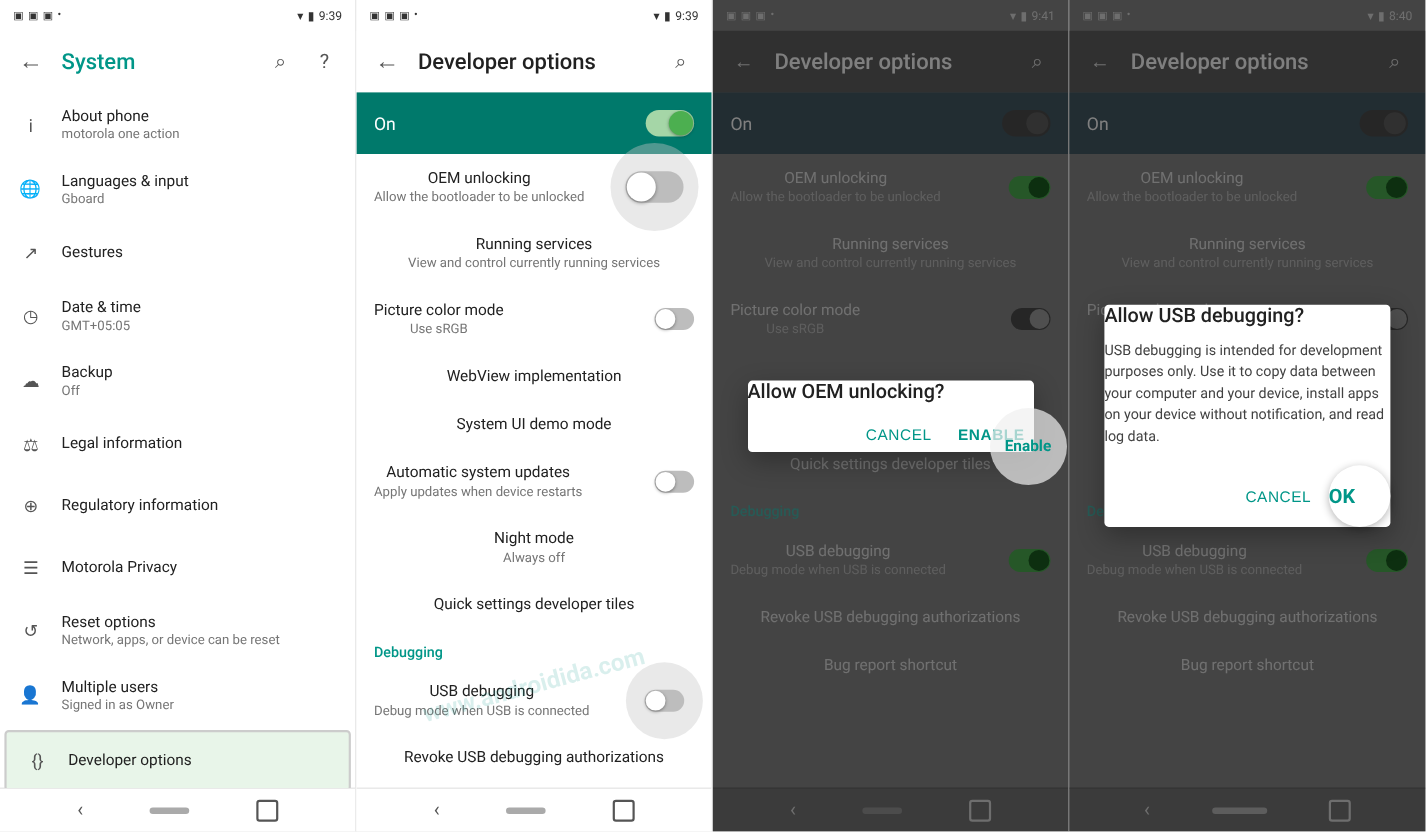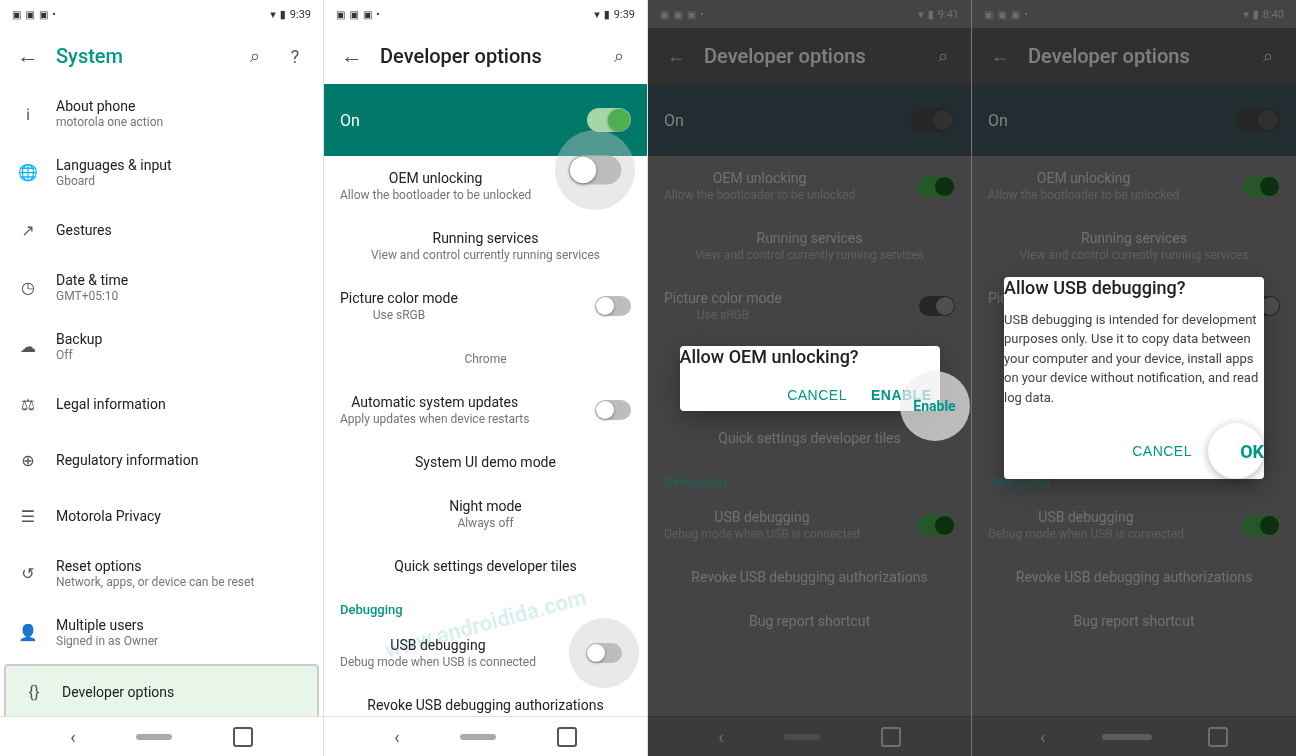--- a/index.html
+++ b/index.html
@@ -25,21 +25,21 @@
 
     
     .nav-item { display: flex; align-items: center; padding: 14px 16px; cursor: pointer; gap: 16px; min-height: 56px; }
     .nav-item.selected { background: #e8f5e9; }
     .nav-icon { width: 24px; height: 24px; display: flex; align-items: center; justify-content: center; color: #555; font-size: 16px; flex-shrink: 0; }
     .nav-text { display: flex; flex-direction: column; }
     .nav-title { font-size: 14px; color: #212121; font-weight: 400; }
     .nav-subtitle { font-size: 12px; color: #757575; margin-top: 1px; }
 
     
-    .dev-on-row { background: #00796b; display: flex; align-items: center; padding: 0 16px; height: 72px; }
+    .dev-on-row { background: #00796b; display: flex; align-items: center; padding: 0 16px; height: 56px; }
     .dev-on-label { color: #fff; font-size: 16px; flex: 1; }
     .toggle { width: 44px; height: 24px; border-radius: 12px; position: relative; cursor: pointer; flex-shrink: 0; }
     .toggle-on { background: #a5d6a7; }
     .toggle-off { background: #bdbdbd; }
     .toggle-knob { width: 22px; height: 22px; border-radius: 50%; position: absolute; top: 1px; }
     .toggle-knob-on { background: #4caf50; right: 1px; box-shadow: 0 1px 3px rgba(0,0,0,0.4); }
     .toggle-knob-off { background: #fff; left: 1px; box-shadow: 0 1px 3px rgba(0,0,0,0.4); }
     .toggle-dark-on { background: #4d4d4d; }
 
     
@@ -132,21 +132,21 @@
     <div class="nav-item">
       <div class="nav-icon">↗</div>
       <div class="nav-text">
         <div class="nav-title">Gestures</div>
       </div>
     </div>
     <div class="nav-item">
       <div class="nav-icon">◷</div>
       <div class="nav-text">
         <div class="nav-title">Date &amp; time</div>
-        <div class="nav-subtitle">GMT+05:10</div>
+        <div class="nav-subtitle">GMT+05:05</div>
       </div>
     </div>
     <div class="nav-item">
       <div class="nav-icon">☁</div>
       <div class="nav-text">
         <div class="nav-title">Backup</div>
         <div class="nav-subtitle">Off</div>
       </div>
     </div>
     <div class="nav-item">
@@ -250,35 +250,35 @@
         <div>
           <div class="settings-title">Picture color mode</div>
           <div class="settings-sub">Use sRGB</div>
         </div>
         <div class="toggle toggle-off" style="width:36px;height:20px;border-radius:10px;flex-shrink:0;">
           <div class="toggle-knob toggle-knob-off" style="width:18px;height:18px;top:1px;left:1px;"></div>
         </div>
       </div>
     </div>
     <div class="settings-item">
-      <div class="settings-sub">Chrome</div>
+      <div class="settings-title">WebView implementation</div>
+    </div>
+    <div class="settings-item">
+      <div class="settings-title">System UI demo mode</div>
     </div>
     <div class="settings-item">
       <div class="settings-item-row">
         <div>
           <div class="settings-title">Automatic system updates</div>
           <div class="settings-sub">Apply updates when device restarts</div>
         </div>
         <div class="toggle toggle-off" style="width:36px;height:20px;border-radius:10px;flex-shrink:0;">
           <div class="toggle-knob toggle-knob-off" style="width:18px;height:18px;top:1px;left:1px;"></div>
         </div>
       </div>
-    </div>
-    <div class="settings-item">
-      <div class="settings-title">System UI demo mode</div>
     </div>
     <div class="settings-item">
       <div class="settings-title">Night mode</div>
       <div class="settings-sub">Always off</div>
     </div>
     <div class="settings-item">
       <div class="settings-title">Quick settings developer tiles</div>
     </div>
     <div class="section-label">Debugging</div>
 
@@ -504,21 +504,21 @@
     </div>
   </div>
 
   <div class="dialog-overlay">
     <div style="position:relative;display:flex;align-items:flex-start;">
       <div class="dialog">
         <div class="dialog-title">Allow USB debugging?</div>
         <div class="dialog-body">USB debugging is intended for development purposes only. Use it to copy data between your computer and your device, install apps on your device without notification, and read log data.</div>
         <div class="dialog-actions">
           <button class="dialog-btn">Cancel</button>
-          <div class="dialog-btn-circle" style="width:56px;height:56px;background:#fff;border-radius:50%;display:flex;align-items:center;justify-content:flex-end;box-shadow:0 2px 8px rgba(0,0,0,0.3);">
+          <div class="dialog-btn-circle" style="width:56px;height:56px;background:#fff;border-radius:50%;display:flex;align-items:center;justify-content:flex-start;box-shadow:0 2px 8px rgba(0,0,0,0.3);">
             <span style="color:#009688;font-size:18px;font-weight:700;">OK</span>
           </div>
         </div>
       </div>
     </div>
   </div>
 
   <div class="bottom-bar bottom-bar-dark">
     <span class="nav-arrow" style="color:#ddd;">‹</span>
     <div class="nav-circle" style="background:#bbb;width:50px;height:6px;border-radius:3px;"></div>

